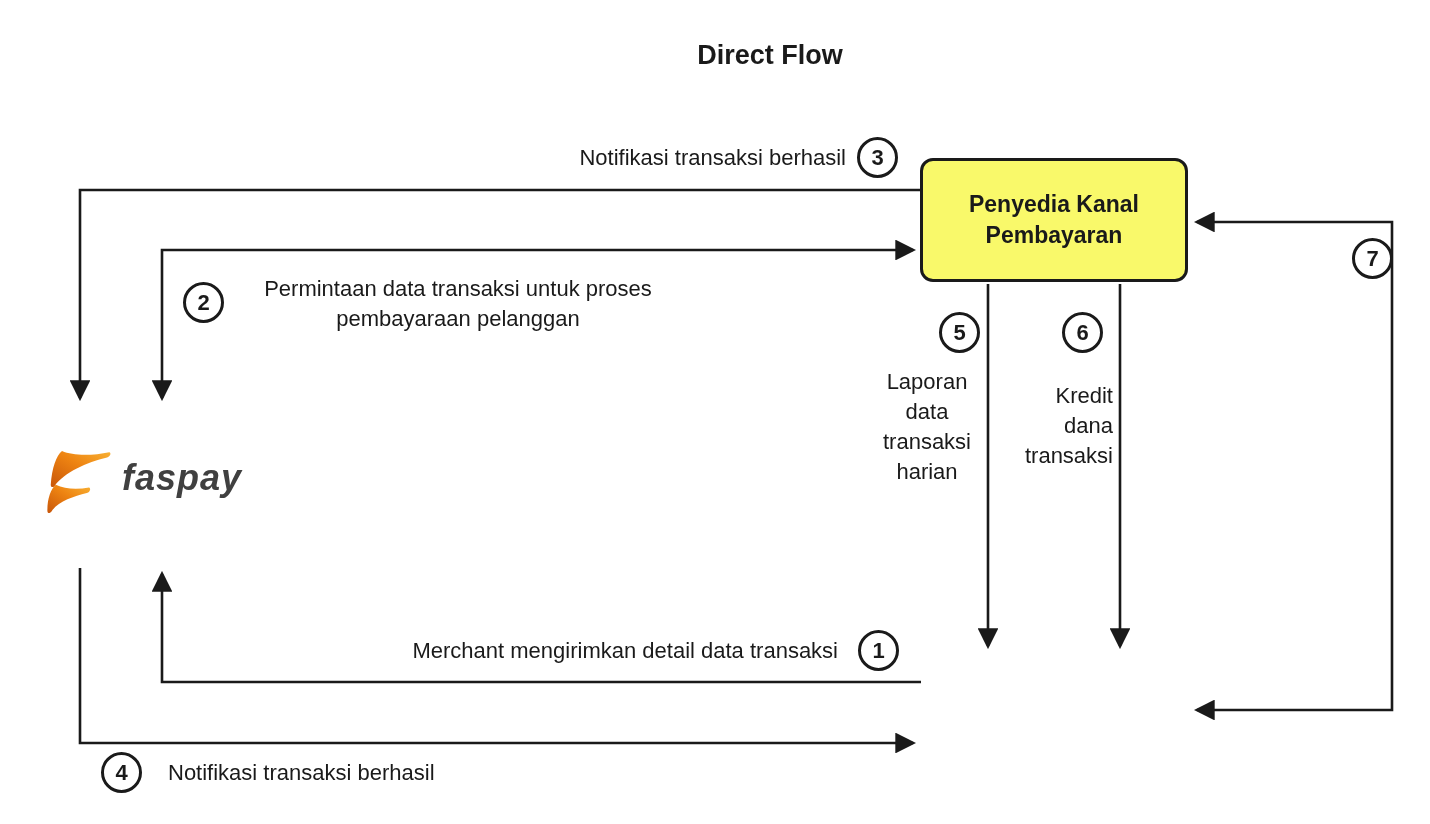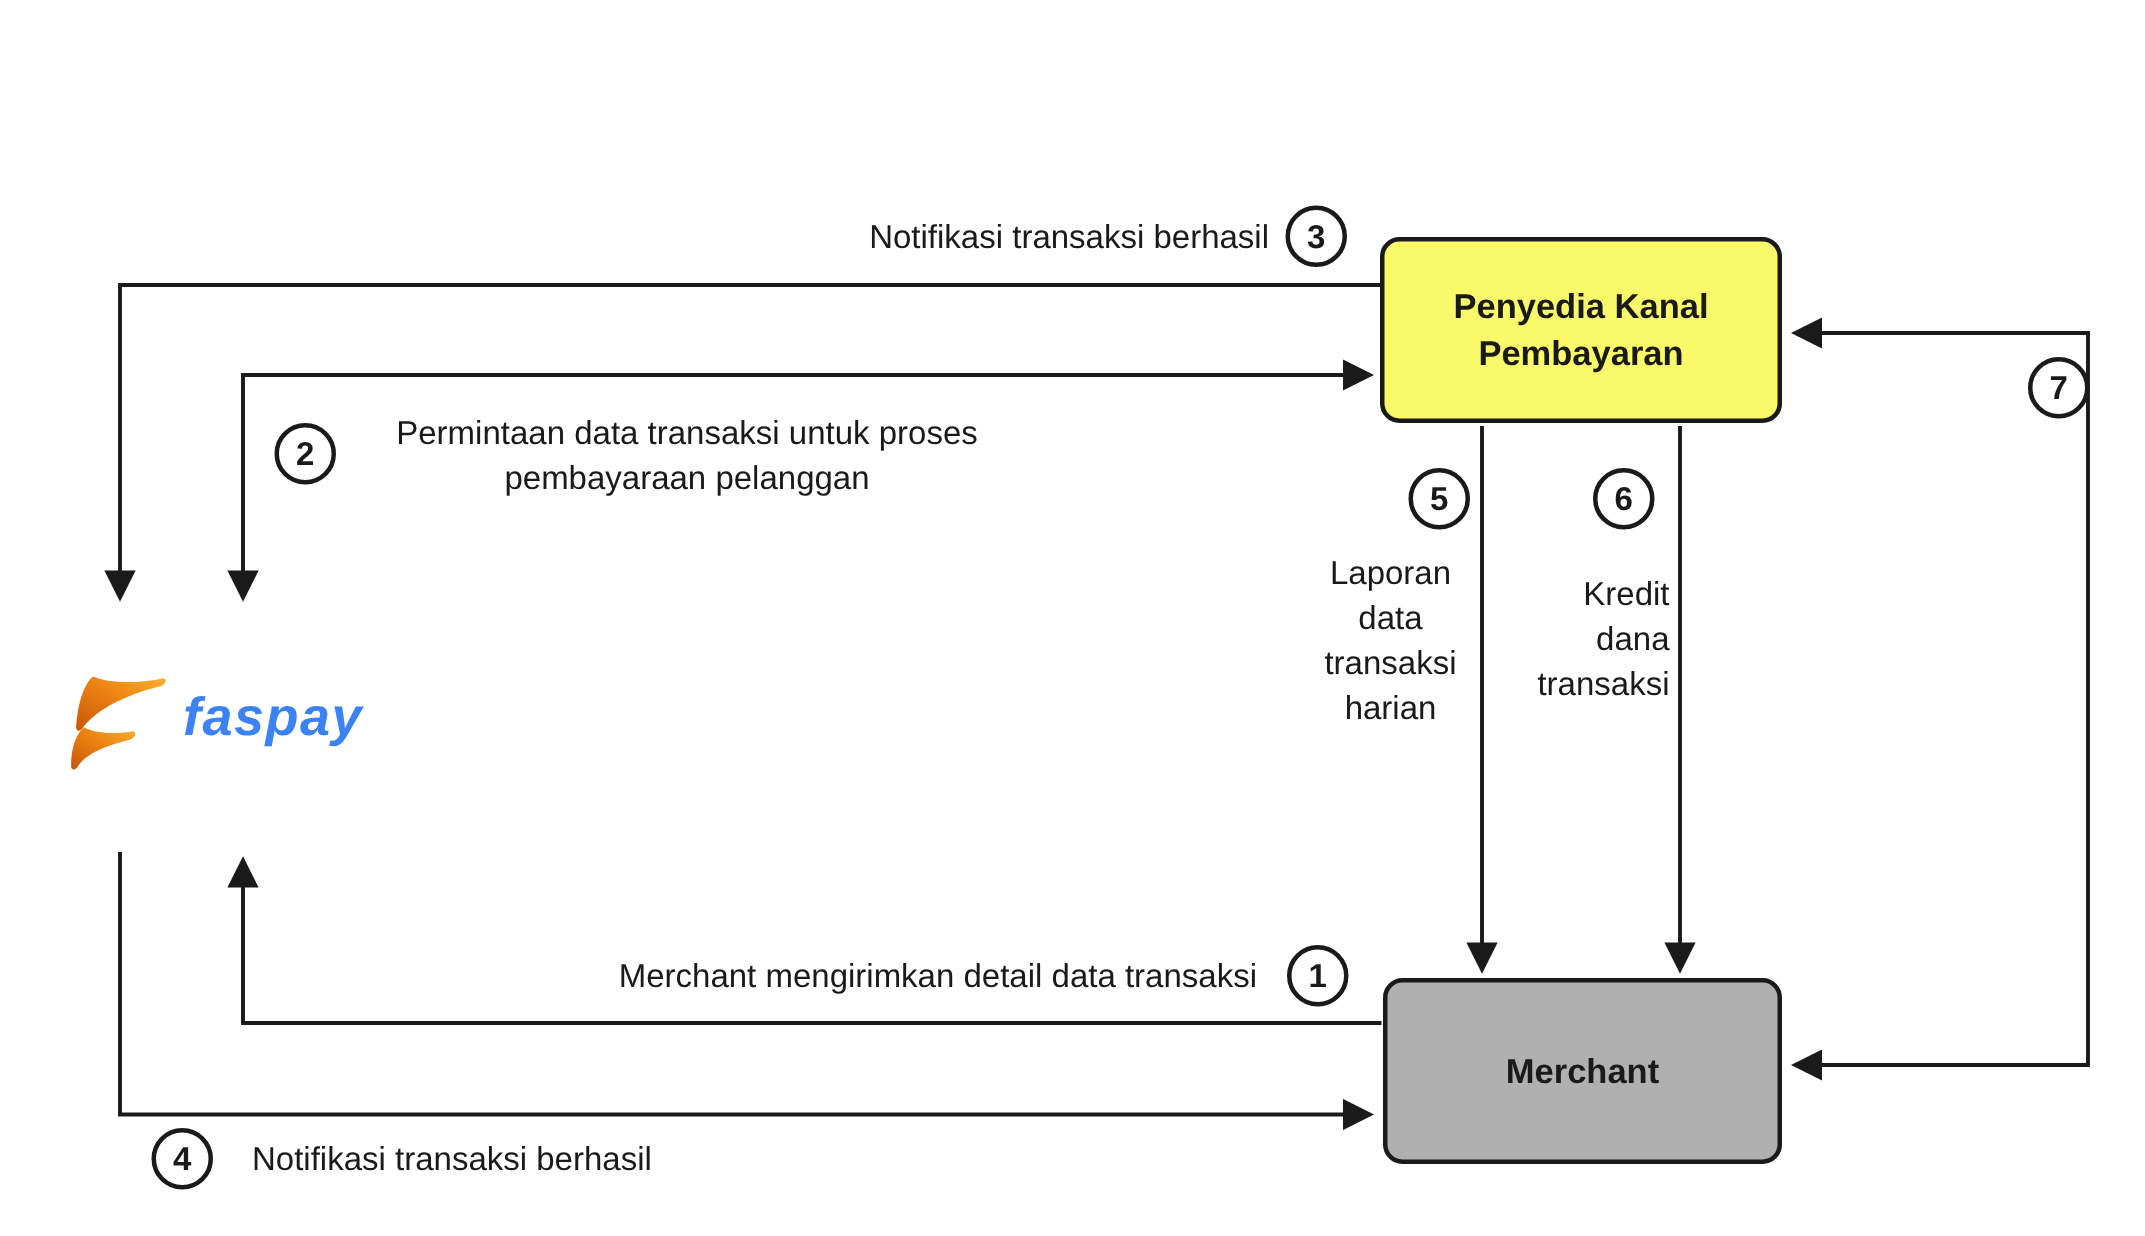--- a/index.html
+++ b/index.html
@@ -82,21 +82,21 @@
     position: absolute;
     left: 46px; top: 442px;
     display: flex;
     align-items: center;
     z-index: 3;
   }
   #faspay-logo-text {
     font-size: 36px;
     font-style: italic;
     font-weight: 600;
-    color: #3b82f6;
+    color: #404040;
     margin-left: 8px;
     letter-spacing: 1px;
   }
 </style>
 </head>
 <body>
 
 <div id="canvas">
 
   <svg id="arrows" width="1430" height="824" viewBox="0 0 1430 824">
@@ -114,27 +114,25 @@
       <path d="M 921 190 L 80 190 L 80 398" marker-end="url(#ah)"></path>
       <path d="M 162 398 L 162 250 L 913 250" marker-start="url(#ah)" marker-end="url(#ah)"></path>
       <path d="M 988 284 L 988 646" marker-end="url(#ah)"></path>
       <path d="M 1120 284 L 1120 646" marker-end="url(#ah)"></path>
       <path d="M 1197 222 L 1392 222 L 1392 710 L 1197 710" marker-start="url(#ah)" marker-end="url(#ah)"></path>
       <path d="M 921 682 L 162 682 L 162 574" marker-end="url(#ah)"></path>
       <path d="M 80 568 L 80 743 L 913 743" marker-end="url(#ah)"></path>
     </g>
   </svg>
 
+  <div class="diagram-title">Direct Flow</div>
 
   <div class="node" id="provider-node" style="background: rgb(249, 249, 106);">
     <div class="node-label">Penyedia Kanal
 Pembayaran</div>
-  </div>
-  <div class="node" id="merchant-node" style="background: rgb(176, 176, 176);">
-    <div class="node-label">Merchant</div>
   </div>
 
   <div id="faspay-logo">
     <svg width="68" height="72" viewBox="0 0 60 64">
       <path fill="url(#swoosh)" d="M 4 38 C 5 23 9 12 14 8 C 24 12.5 42 12 56 9 C 58 9.6 57 12.6 54 13.8 C 36 18 16 27 7.5 39 C 5.5 41 4 40 4 38 Z"></path>
       <path fill="url(#swoosh)" d="M 1 61 C 1 50 4 42 8.5 38 C 16.5 42 28 42.2 38 40.4 C 40 41.2 39 44.4 36 45.4 C 24 48.6 10 53 4.5 62 C 2.5 64 1 63 1 61 Z"></path>
     </svg>
     <span id="faspay-logo-text">faspay</span>
   </div>
 

